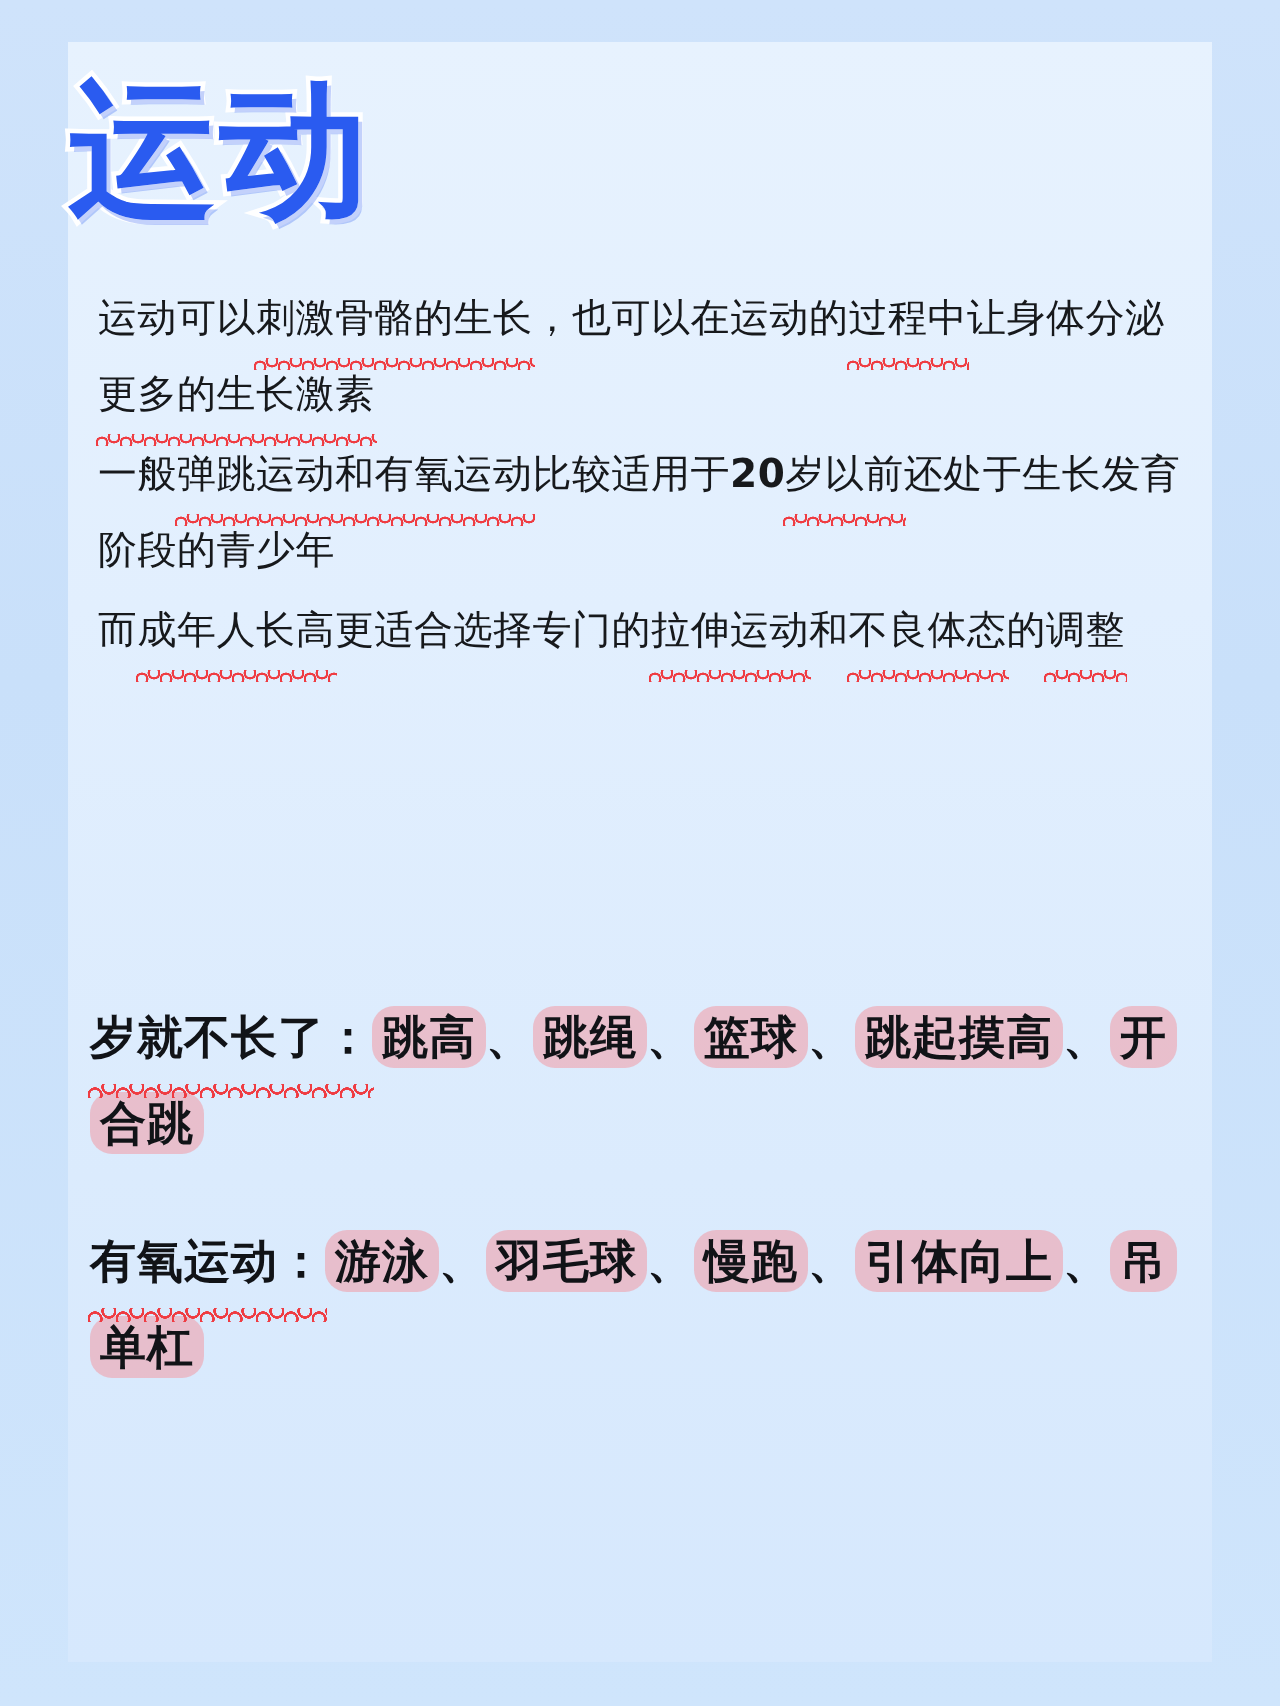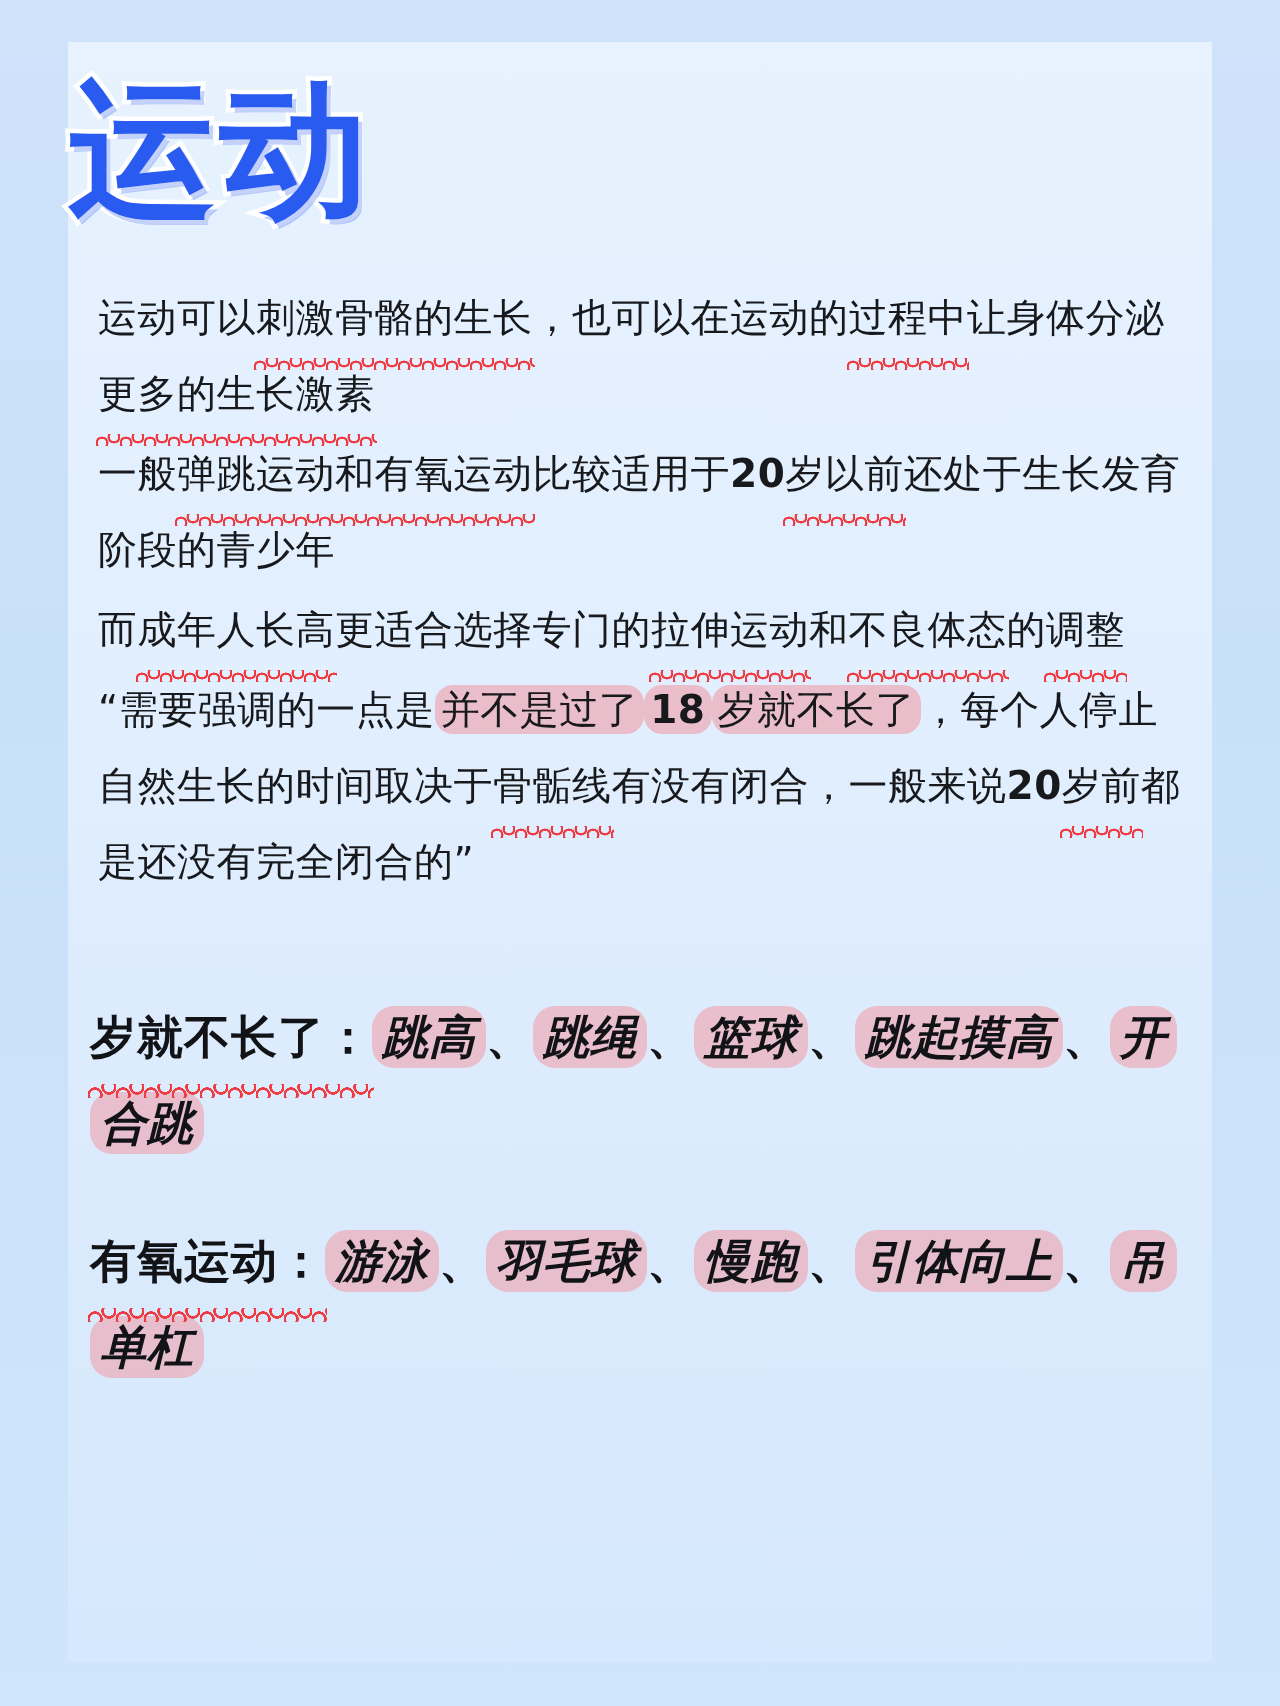--- a/index.html
+++ b/index.html
@@ -120,21 +120,20 @@
     color: #111317;
     letter-spacing: 1px;
   }
   p.bold-line.tight { margin-bottom: 10px; }
 
   .hl2 {
     background: rgba(243,150,160,0.52);
     border-radius: 22px;
     padding: 4px 10px;
     box-decoration-break: clone;
-    font-style: italic;
     -webkit-box-decoration-break: clone;
   }
   .wavy-thick::after {
     bottom: -18px;
     height: 14px;
     background-image:
       radial-gradient(circle at 7px 11px, rgba(0,0,0,0) 5.0px, #ef3c42 5.2px, #ef3c42 7.6px, rgba(0,0,0,0) 7.8px),
       radial-gradient(circle at 21px 3px, rgba(0,0,0,0) 5.0px, #ef3c42 5.2px, #ef3c42 7.6px, rgba(0,0,0,0) 7.8px);
     background-size: 28px 14px;
   }
@@ -156,23 +155,20 @@
       </p>
 
       <p class="line para">
         <span>一般</span><span class="wavy">弹跳运动和有氧运动</span><span>比较适用于</span><span class="b">20</span><span class="wavy">岁以前</span><span>还处于</span><span>生长发育阶段的青少年</span>
       </p>
 
       <p class="line para">
         <span>而</span><span class="wavy">成年人长高</span><span>更适合选择专门的</span><span class="wavy">拉伸运动</span><span>和</span><span class="wavy">不良体态</span><span>的</span><span class="wavy">调整</span>
       </p>
 
-      <p class="line para">
-        <span>“需要强调的一点是</span><span class="hl">并不是过了</span><span class="hl b">18</span><span class="hl">岁就不长了</span><span>，每个人停止自然生长的时间取决于</span><span class="wavy">骨骺线</span><span>有没有闭合，一般来说</span><span class="b">20</span><span class="wavy">岁前</span><span>都是还没有完全闭合的”</span>
-      </p>
 
     </div>
 
     <div class="section">
 
 
       <p class="bold-line tight">
         <span class="wavy wavy-thick">岁就不长了：</span><span class="hl2">跳高</span><span>、</span><span class="hl2">跳绳</span><span>、</span><span class="hl2">篮球</span><span>、</span><span class="hl2">跳起摸高</span><span>、</span><span class="hl2">开合跳</span>
       </p>
 

